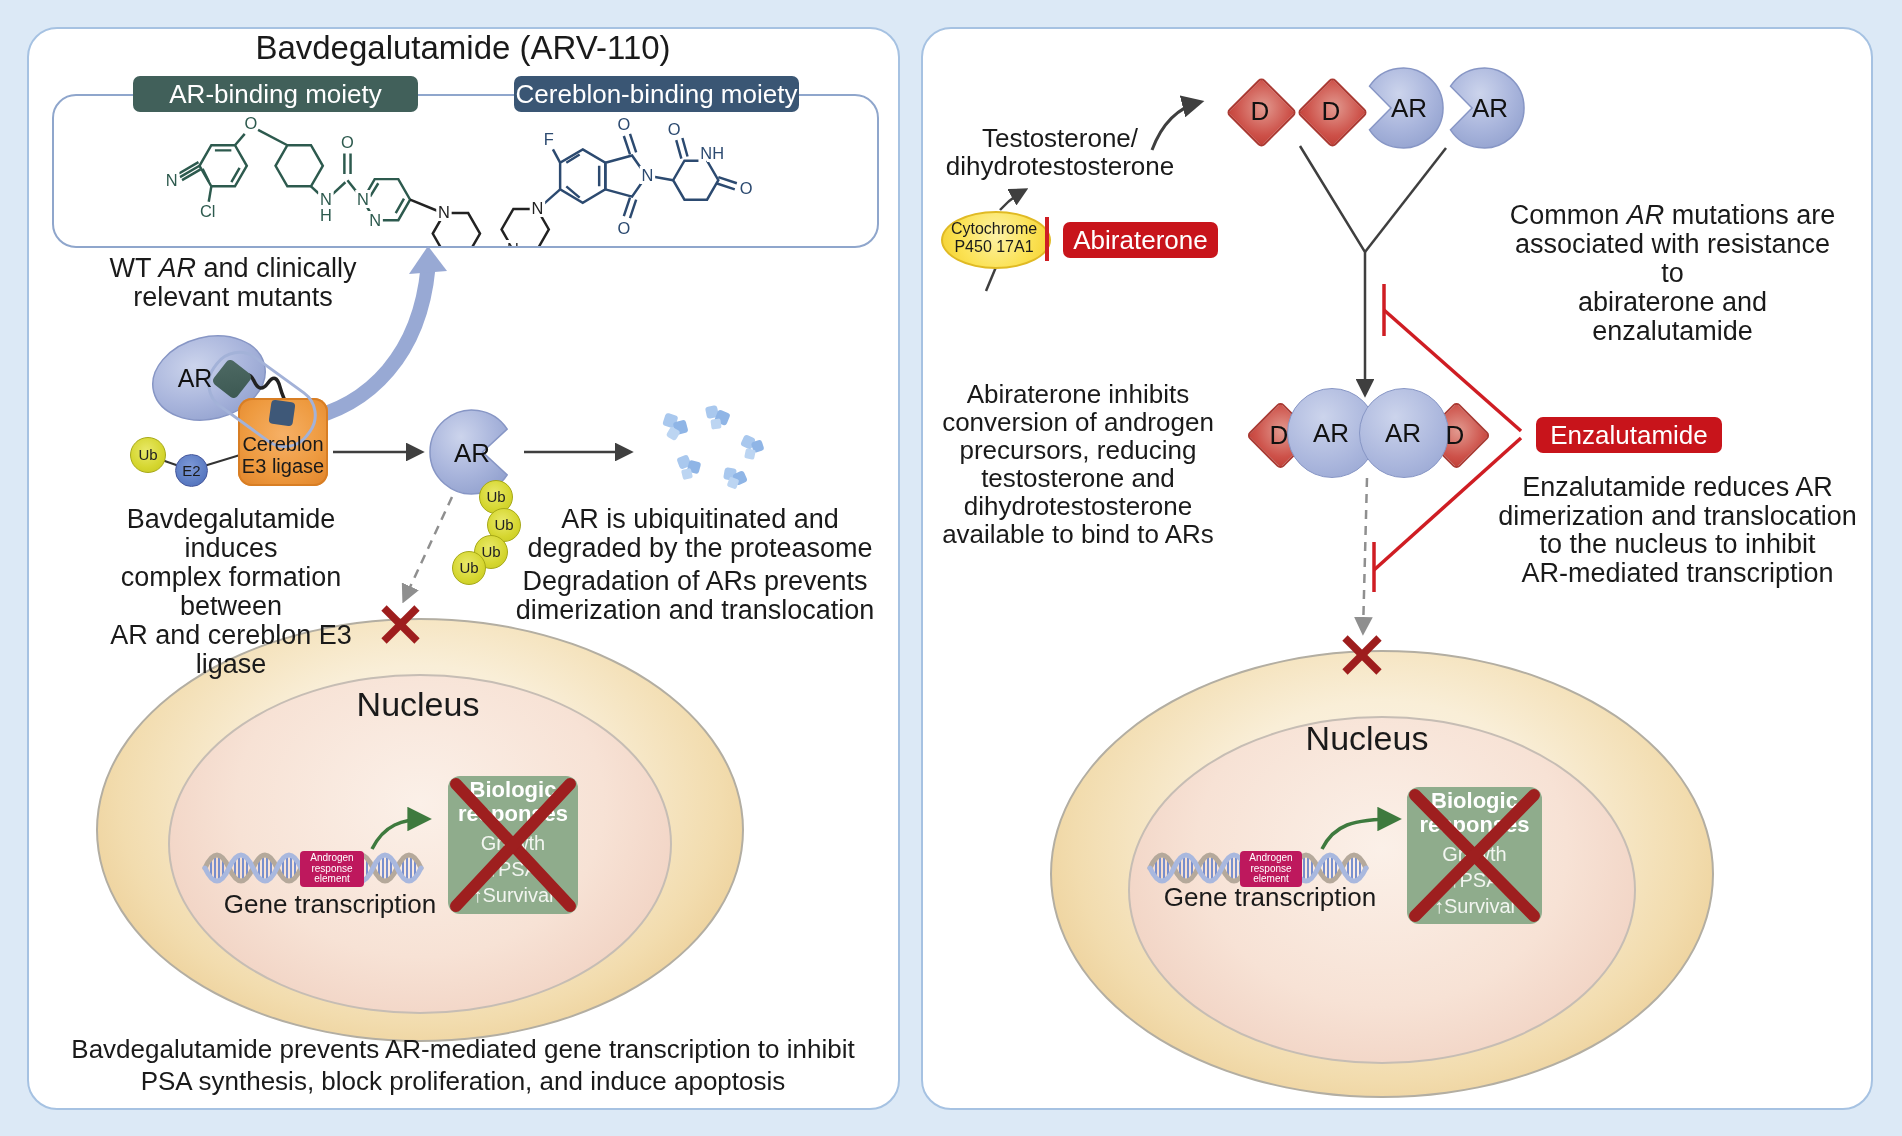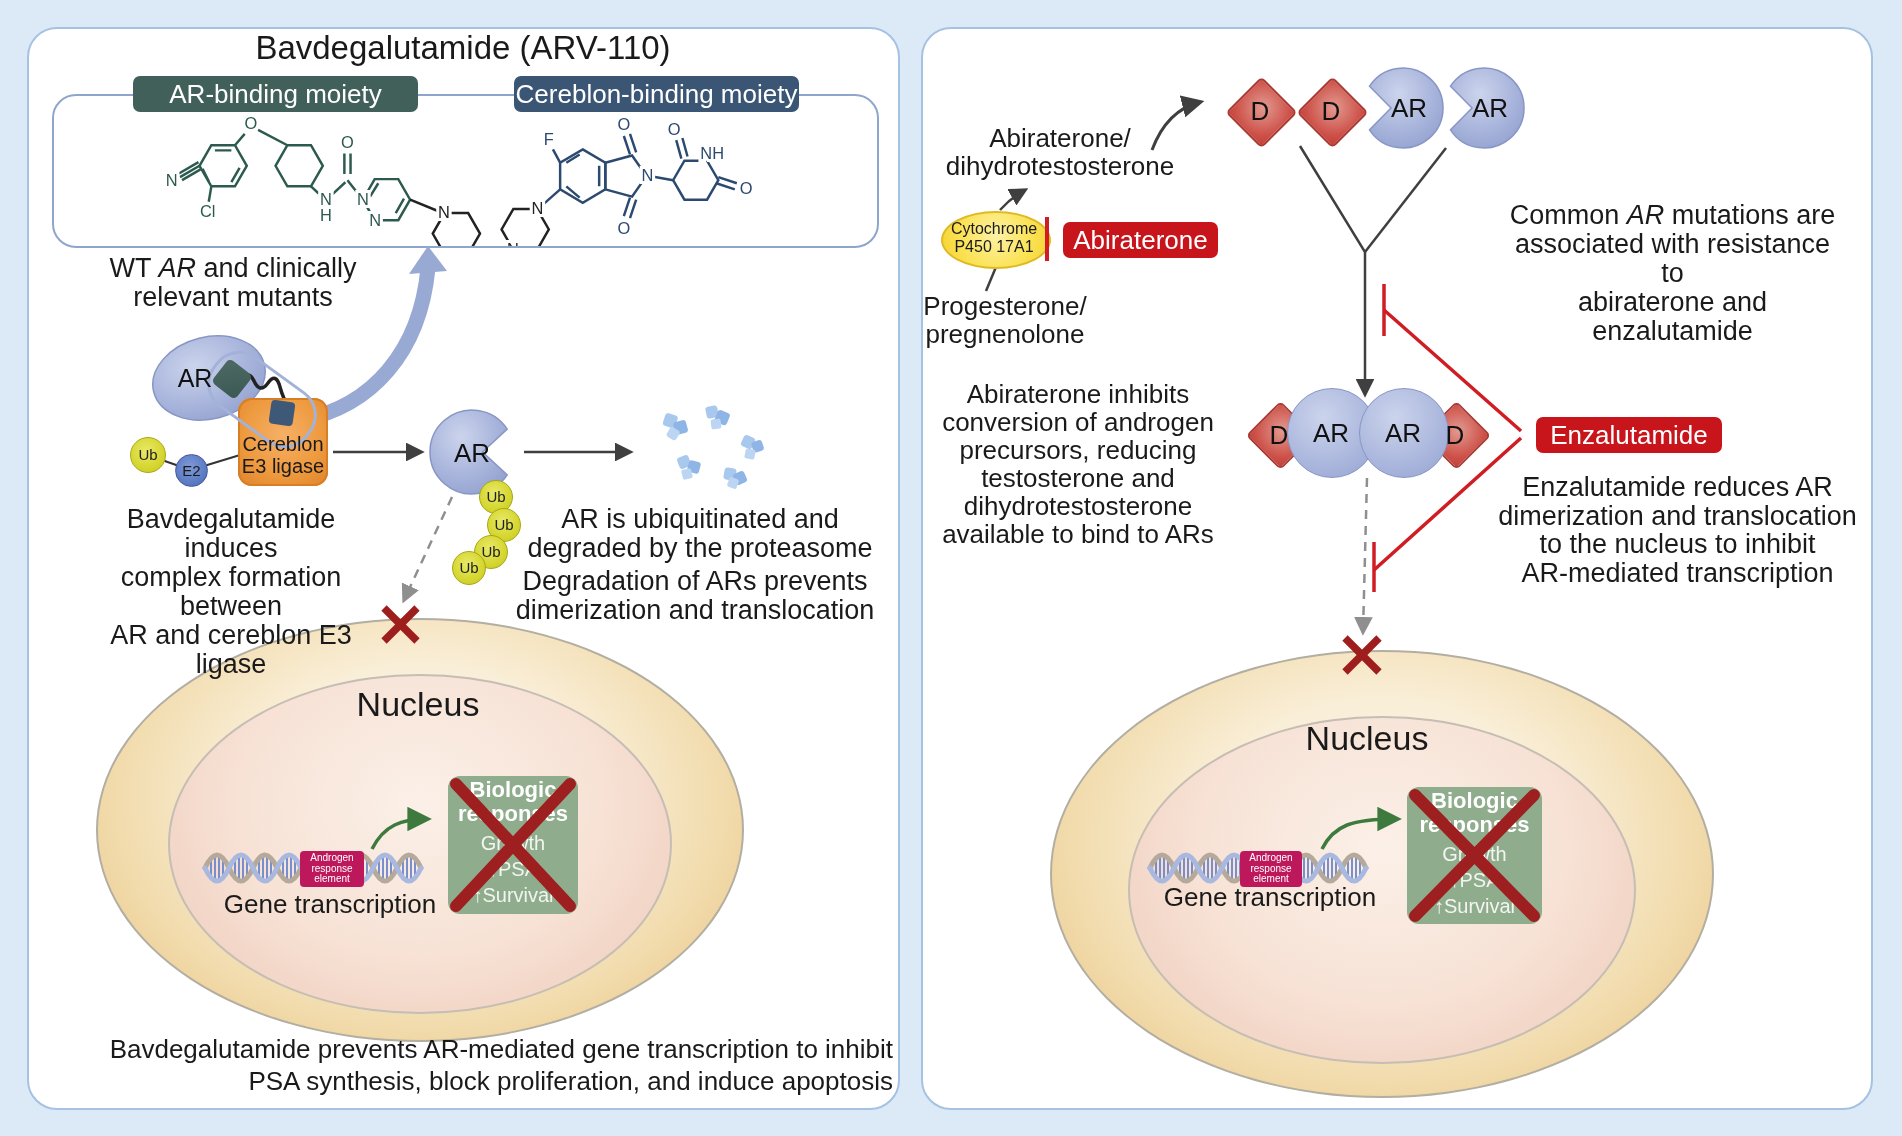--- a/index.html
+++ b/index.html
@@ -265,41 +265,39 @@
 responses</div>
     <div class="gb-items">Growth
 ↑PSA
 ↑Survival</div>
     <svg class="gb-x" width="130" height="138">
       <line x1="8" y1="8" x2="122" y2="130" stroke="#9e1f1f" stroke-width="12" stroke-linecap="round"></line>
       <line x1="122" y1="8" x2="8" y2="130" stroke="#9e1f1f" stroke-width="12" stroke-linecap="round"></line>
     </svg>
   </div>
 
-  <div class="txt" style="left:33px;top:1033px;width:860px;font-size:26px;line-height:32px;text-align:right;">Bavdegalutamide prevents AR-mediated gene transcription to inhibit
+  <div class="txt" style="left:33px;top:1033px;width:860px;font-size:26px;line-height:32px;">Bavdegalutamide prevents AR-mediated gene transcription to inhibit
 PSA synthesis, block proliferation, and induce apoptosis</div>
 
-  <div class="txt" style="left:910px;top:124px;width:300px;line-height:28px;">Abiraterone/
+  <div class="txt" style="left:910px;top:124px;width:300px;line-height:28px;">Testosterone/
 dihydrotestosterone</div>
 
   <div class="diamond" style="left:1236px;top:87px;width:47px;height:47px;"></div>
   <div class="diamond" style="left:1307px;top:87px;width:47px;height:47px;"></div>
   <div class="lbl" style="left:1233px;top:96px;width:54px;">D</div>
   <div class="lbl" style="left:1304px;top:96px;width:54px;">D</div>
   <div class="lbl" style="left:1382px;top:93px;width:54px;">AR</div>
   <div class="lbl" style="left:1463px;top:93px;width:54px;">AR</div>
 
   <div class="abs" style="left:941px;top:211px;width:106px;height:54px;border-radius:50%;z-index:4;background:radial-gradient(circle at 50% 40%,#fdf2a6,#fbe254 58%,#f3cf2e);border:2px solid #e0ba24;"></div>
   <div class="txt" style="left:941px;top:220px;width:106px;font-size:16px;line-height:18px;">Cytochrome
 P450 17A1</div>
   <div class="abs" style="left:1045px;top:217px;width:4px;height:44px;background:#cf1d23;z-index:5;"></div>
   <div class="redpill" style="left:1063px;top:222px;width:155px;height:36px;line-height:36px;font-size:26px;">Abiraterone</div>
 
-  <div class="txt" style="left:905px;top:292px;width:200px;line-height:28px;">Progesterone/
-pregnenolone</div>
 
   <div class="txt" style="left:1500px;top:201px;width:345px;font-size:27px;"><span>Common </span><span class="it">AR</span><span> mutations are
 associated with resistance to
 abiraterone and enzalutamide</span></div>
 
   <div class="txt" style="left:938px;top:380px;width:280px;line-height:28px;">Abiraterone inhibits
 conversion of androgen
 precursors, reducing
 testosterone and
 dihydrotestosterone

